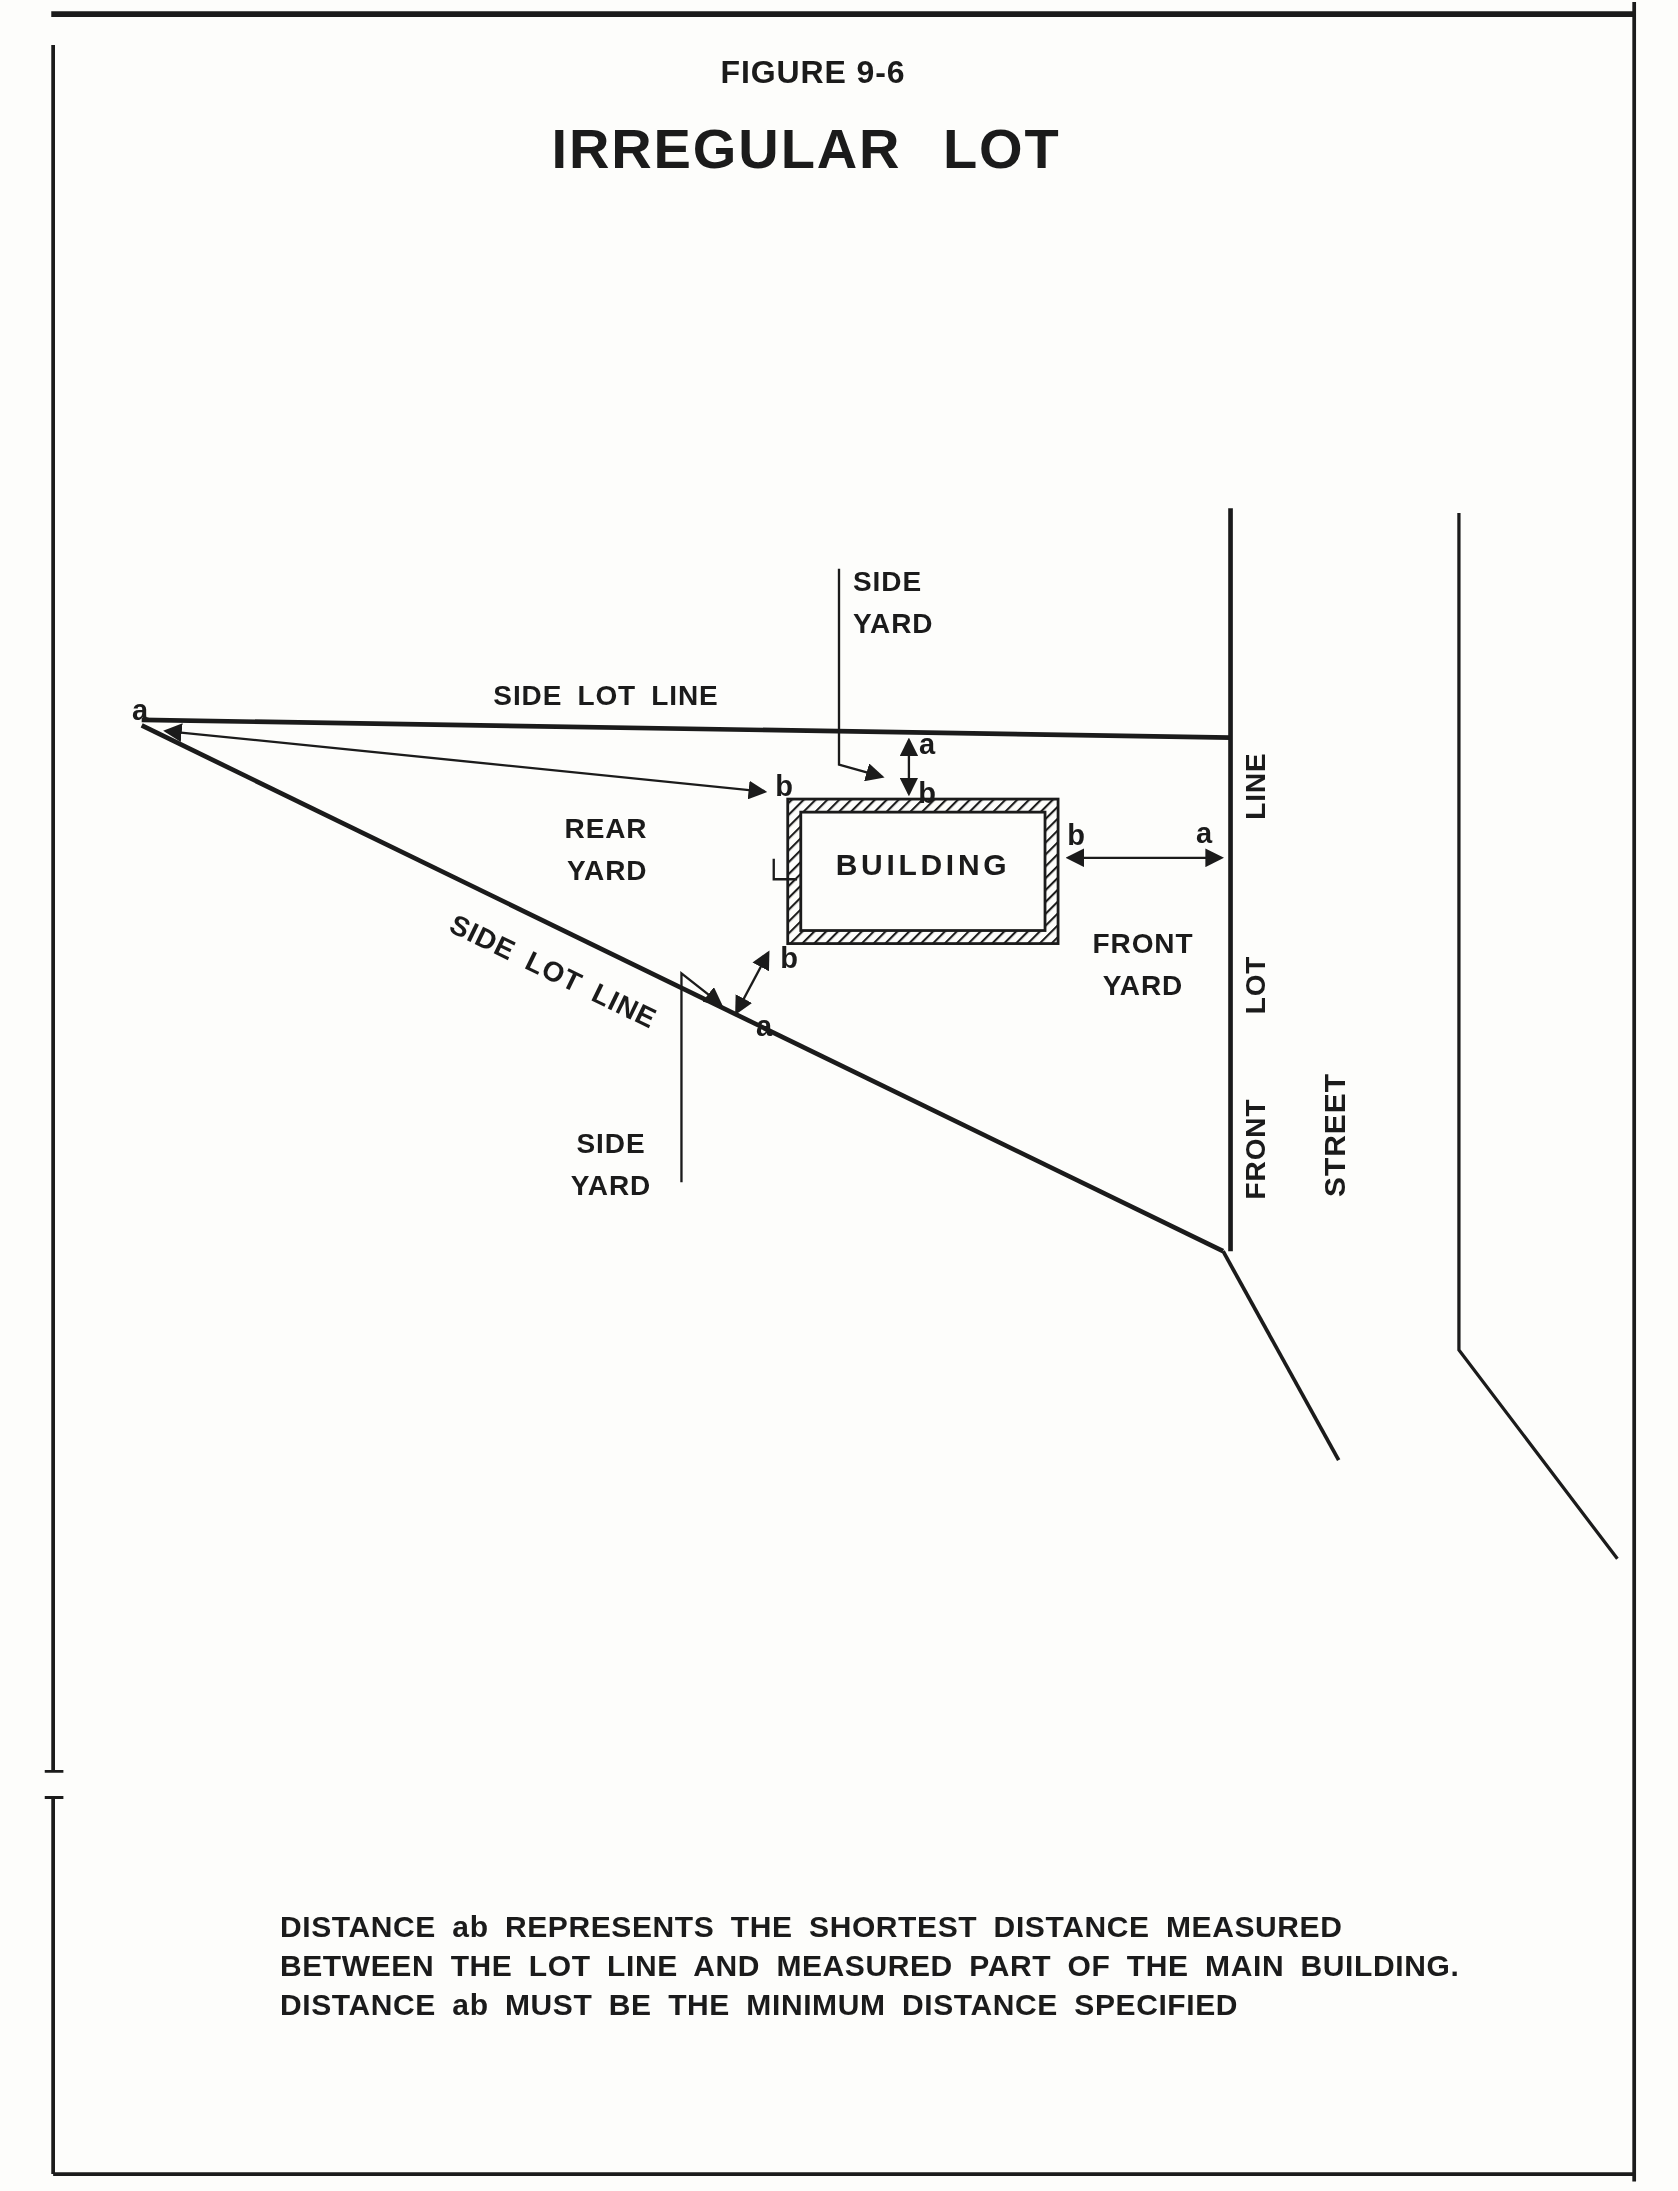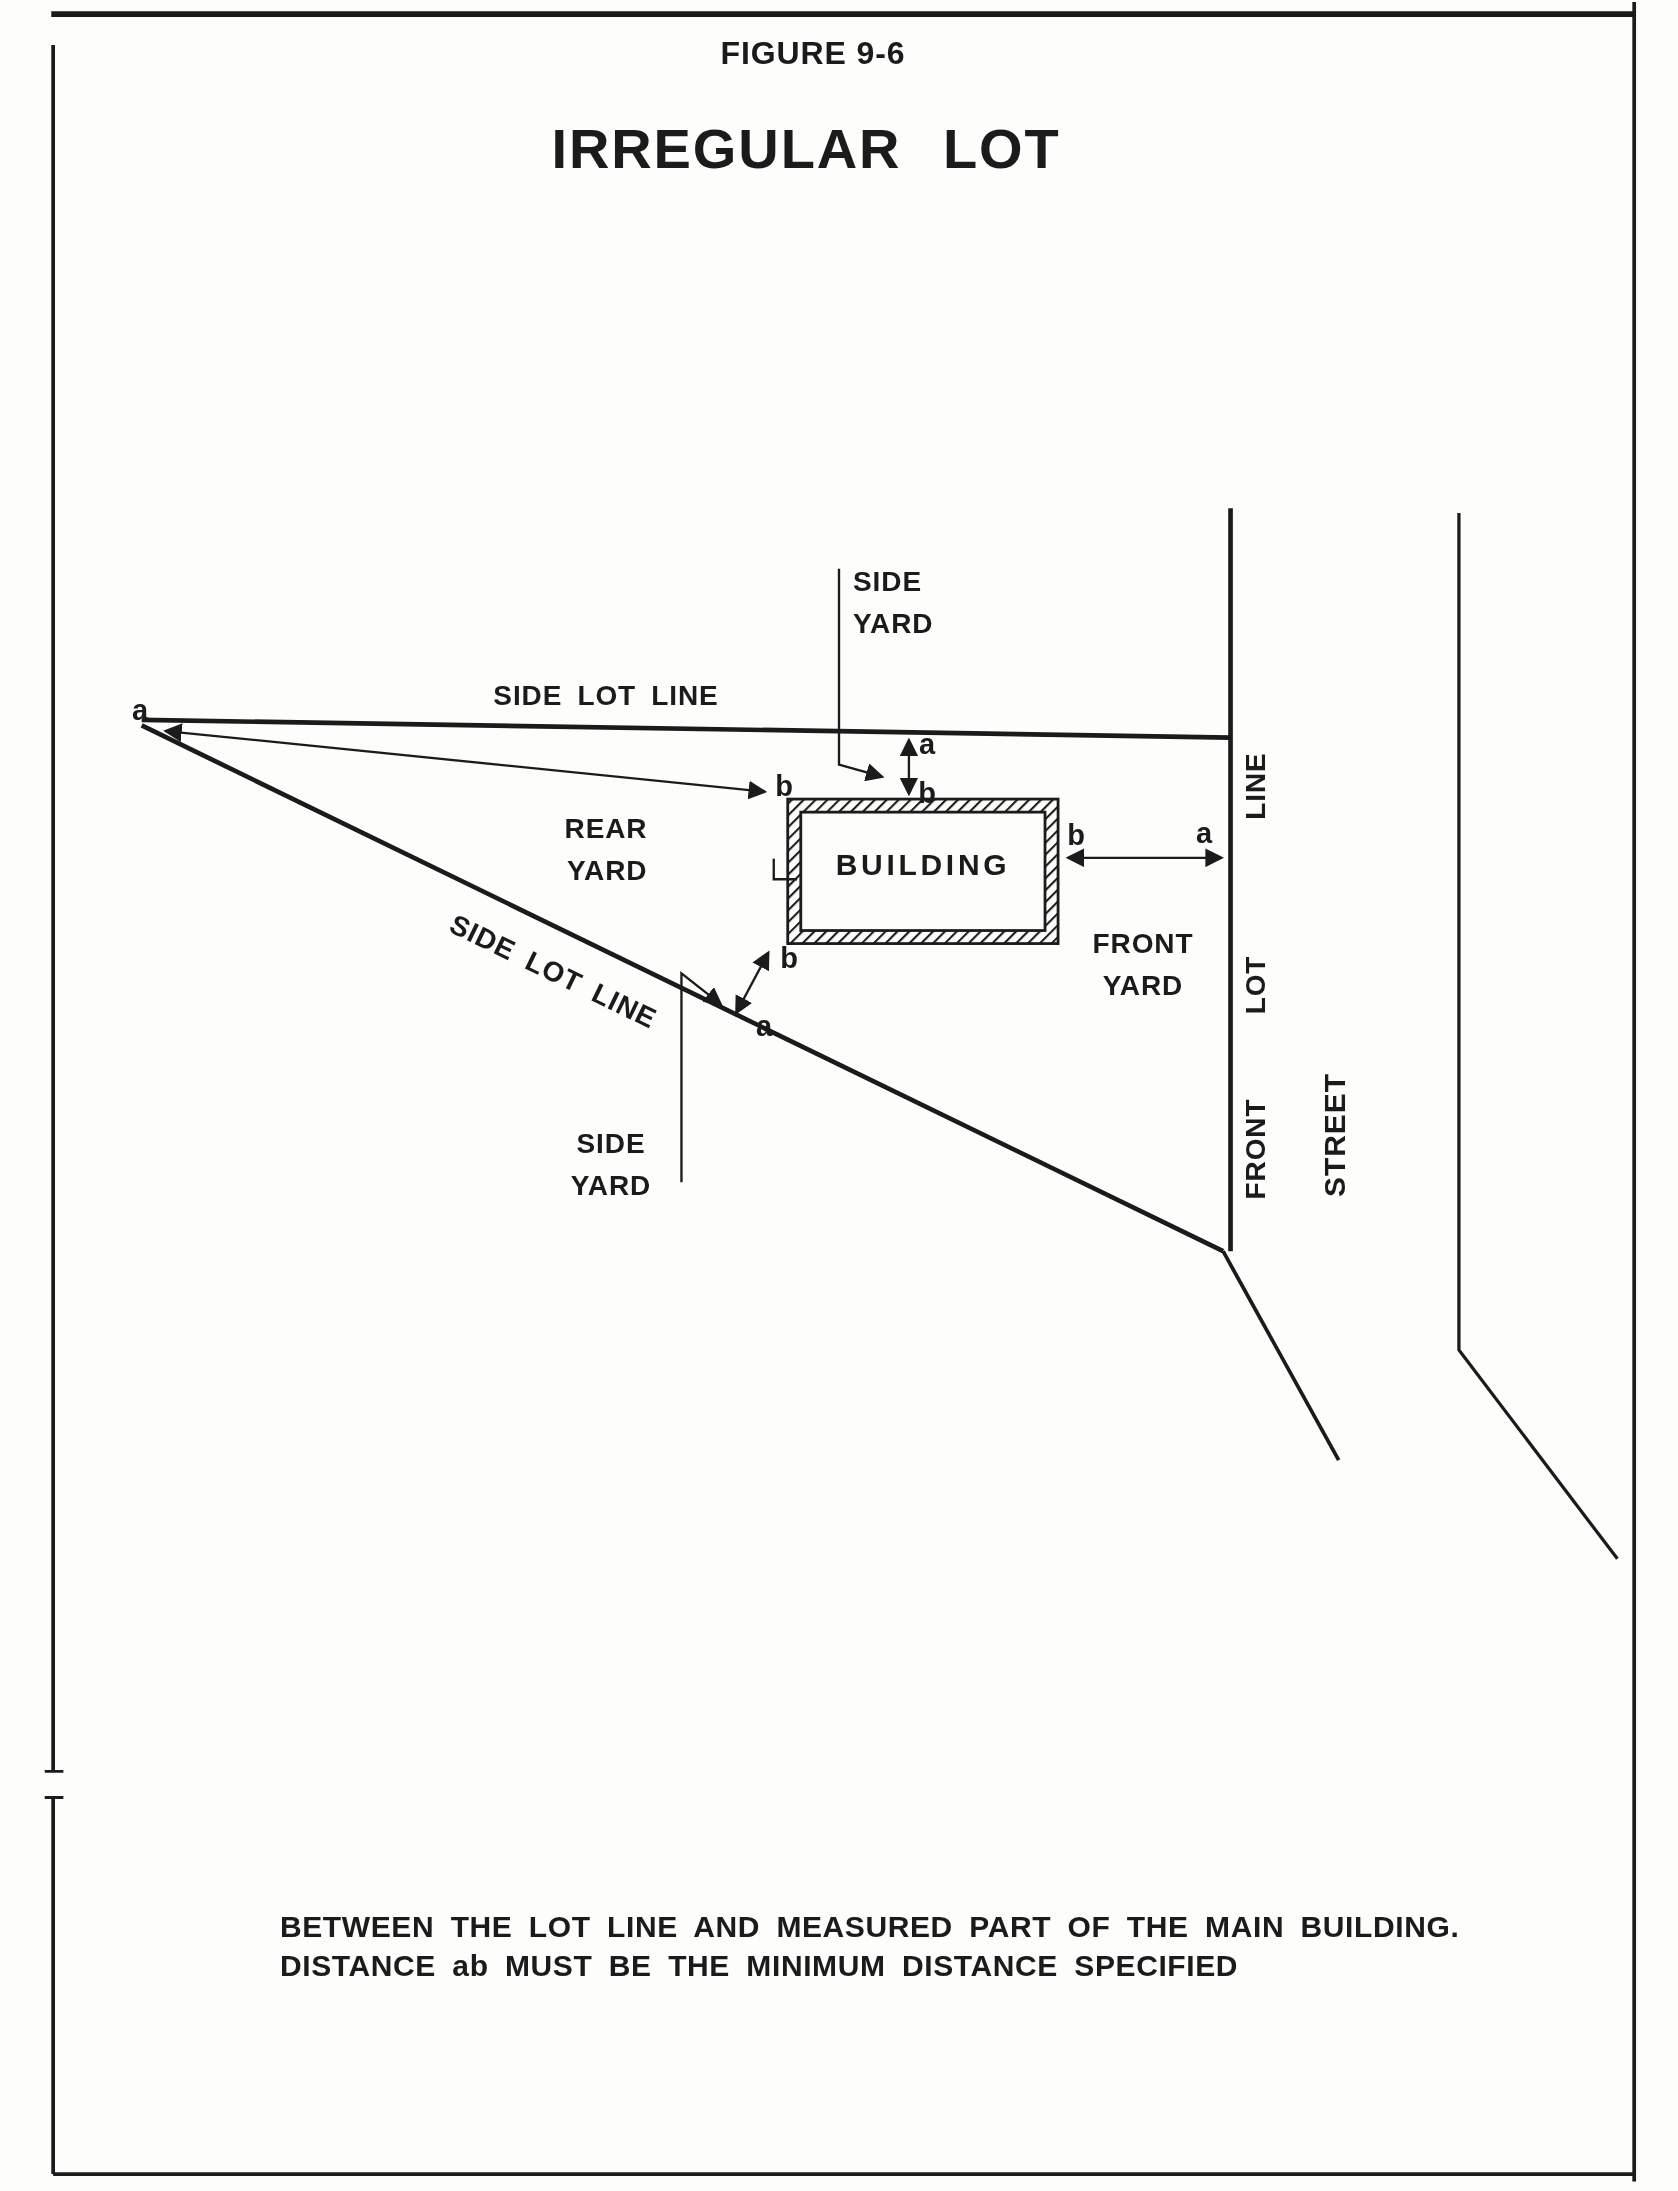--- a/index.html
+++ b/index.html
@@ -75,21 +75,21 @@
 
     <path d="M178,784 L820,849" fill="none" stroke="currentColor" stroke-width="2.5" marker-start="url(#ah)" marker-end="url(#ah)"></path>
     <path d="M975,794 V851" fill="none" stroke="currentColor" stroke-width="2.5" marker-start="url(#ah)" marker-end="url(#ah)"></path>
     <path d="M900,610 V820 L946,833" fill="none" stroke="currentColor" stroke-width="2.5" marker-end="url(#ah)"></path>
     <path d="M1146,920 H1310" fill="none" stroke="currentColor" stroke-width="2.5" marker-start="url(#ah)" marker-end="url(#ah)"></path>
     <path d="M790,1086 L824,1022" fill="none" stroke="currentColor" stroke-width="2.5" marker-start="url(#ah)" marker-end="url(#ah)"></path>
     <path d="M731,1268 V1044 L773,1077" fill="none" stroke="currentColor" stroke-width="2.5" marker-end="url(#ah)"></path>
     <path d="M830,921 V943 H855" fill="none" stroke="currentColor" stroke-width="2.5"></path>
   </svg>
 
-  <div class="abs center lbl figure-label" style="left:813px;top:53px;">FIGURE 9-6</div>
+  <div class="abs center lbl figure-label" style="left:813px;top:72px;">FIGURE 9-6</div>
   <div class="abs center lbl page-title" style="left:806px;top:149px;">IRREGULAR LOT</div>
 
   <div class="abs center lbl diagram-label" style="left:606px;top:696px;">SIDE LOT LINE</div>
 
   <div class="abs lbl diagram-label two-line-left" style="left:853px;top:561px;white-space:pre-line;">SIDE
 YARD</div>
 
   <div class="abs center lbl diagram-label two-line" style="left:606px;top:850px;text-align:right;">REAR
 YARD</div>
 
@@ -111,18 +111,19 @@
   <div class="abs center lbl marker-letter" style="left:140px;top:710px;">a</div>
   <div class="abs center lbl marker-letter" style="left:784px;top:786px;">b</div>
   <div class="abs center lbl marker-letter" style="left:927px;top:744px;">a</div>
   <div class="abs center lbl marker-letter" style="left:927px;top:793px;">b</div>
   <div class="abs center lbl marker-letter" style="left:1076px;top:835px;">b</div>
   <div class="abs center lbl marker-letter" style="left:1204px;top:833px;">a</div>
   <div class="abs center lbl marker-letter" style="left:789px;top:958px;">b</div>
   <div class="abs center lbl marker-letter" style="left:764px;top:1026px;">a</div>
 
   <div class="abs caption" style="left:280px;top:1907px;">
+    <div>DISTANCE ab REPRESENTS THE SHORTEST DISTANCE MEASURED</div>
     <div>BETWEEN THE LOT LINE AND MEASURED PART OF THE MAIN BUILDING.</div>
     <div>DISTANCE ab MUST BE THE MINIMUM DISTANCE SPECIFIED</div>
   </div>
 
 </div>
 
 
 </body></html>

